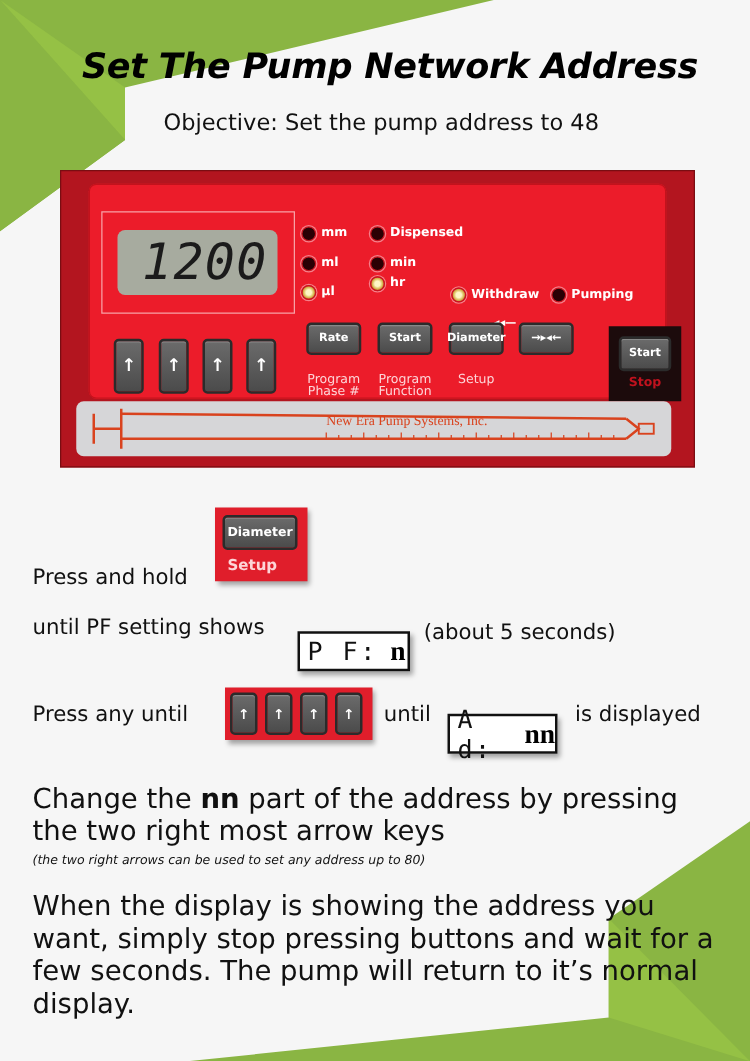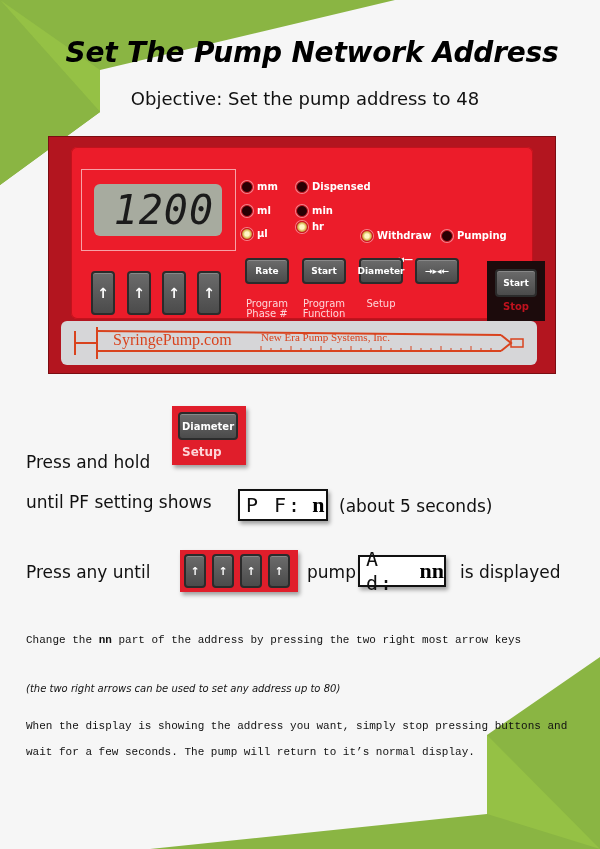--- a/index.html
+++ b/index.html
@@ -91,29 +91,29 @@
   .text18 { font-size: 17px; color: #111; }
   .inset-btn {
     background: #e01e2b; box-shadow: 2px 3px 4px rgba(0,0,0,0.35);
   }
   .diam-inset { left: 172px; top: 406px; width: 74px; height: 59px; }
   .diam-inset .key { left: 6px; top: 6px; width: 60px; height: 28px; font-size: 10px; }
   .diam-inset .setup { position: absolute; left: 10px; top: 39px; font-size: 12px; color: #fdd5d8; font-weight: bold; }
 
   .seg-box {
     background: #fff; border: 2px solid #111; box-shadow: 2px 3px 4px rgba(0,0,0,0.35);
-    font-family: "DejaVu Sans Mono", monospace; display: flex; align-items: center;
+    font-family: "DejaVu Sans Mono", monospace; display: flex; align-items: center; margin-top: 16px;
   }
   .seg-box .seg { font-size: 20px; letter-spacing: 2px; color: #111; font-weight: normal; }
   .seg-box .nn { font-family: "Liberation Serif", serif; font-weight: bold; font-size: 22px; color: #000; }
 
   .arrows-inset { left: 180px; top: 550px; width: 118px; height: 42px; padding: 4px; display: flex; gap: 6px; }
   .arrows-inset .key { position: static; width: 22px; height: 34px; font-size: 11px; }
 
-  .para { left: 26px; width: 560px; font-size: 11px; line-height: 26px; color: #111; font-family: Liberation Mono, monospace; }
+  .para { left: 26px; width: 560px; font-size: 22px; line-height: 26px; color: #111; }
   .note { left: 26px; top: 683px; font-size: 10px; font-style: italic; color: #111; }
 </style>
 </head>
 <body>
 
 <svg class="bg-shapes" viewBox="0 0 600 849" width="600" height="849">
   <polygon points="0,0 395,0 100,70 100,112 0,185" fill="#8ab543"></polygon>
   <polygon points="0,0 100,70 100,112" fill="#95c145"></polygon>
   <polygon points="0,0 100,112 0,185" fill="#8ab543"></polygon>
   <polygon points="600,657 600,849 150,849 487,814 487,735" fill="#8ab543"></polygon>
@@ -232,21 +232,20 @@
         <line x1="360" y1="30" x2="360" y2="27"></line>
           <line x1="370" y1="30" x2="370" y2="27"></line>
         <line x1="380" y1="30" x2="380" y2="25"></line>
           <line x1="390" y1="30" x2="390" y2="27"></line>
         <line x1="400" y1="30" x2="400" y2="27"></line>
           <line x1="410" y1="30" x2="410" y2="25"></line>
         <line x1="420" y1="30" x2="420" y2="27"></line>
           <line x1="430" y1="30" x2="430" y2="27"></line>
       </g>
     </svg>
-    <span class="syringe-site">SyringePump.com</span>
     <span class="syringe-company">New Era Pump Systems, Inc.</span>
   </div>
 </div>
 
 <div class="layer text18" style="left:26px;top:452px">Press and hold</div>
 <div class="layer inset-btn diam-inset">
   <div class="key">Diameter</div>
   <div class="setup">Setup</div>
 </div>
 
@@ -257,21 +256,21 @@
 </div>
 <div class="layer text18" style="left:339px;top:496px">(about 5 seconds)</div>
 
 <div class="layer text18" style="left:26px;top:562px">Press any until</div>
 <div class="layer inset-btn arrows-inset">
   <div class="key">↑</div>
   <div class="key">↑</div>
   <div class="key">↑</div>
   <div class="key">↑</div>
 </div>
-<div class="layer text18" style="left:307px;top:562px">pump</div>
+<div class="layer text18" style="left:307px;top:562px">until</div>
 <div class="layer seg-box" style="left:358px;top:555px;width:88px;height:32px;padding-left:6px">
   <span class="seg">A d:</span>
   <span class="nn">nn</span>
 </div>
 <div class="layer text18" style="left:460px;top:562px">is displayed</div>
 
 <div class="layer para" style="top:627px;width:520px">
   <span>Change the </span><b>nn</b><span> part of the address by pressing the two right most arrow keys</span>
 </div>
 <div class="layer note">(the two right arrows can be used to set any address up to 80)</div>

